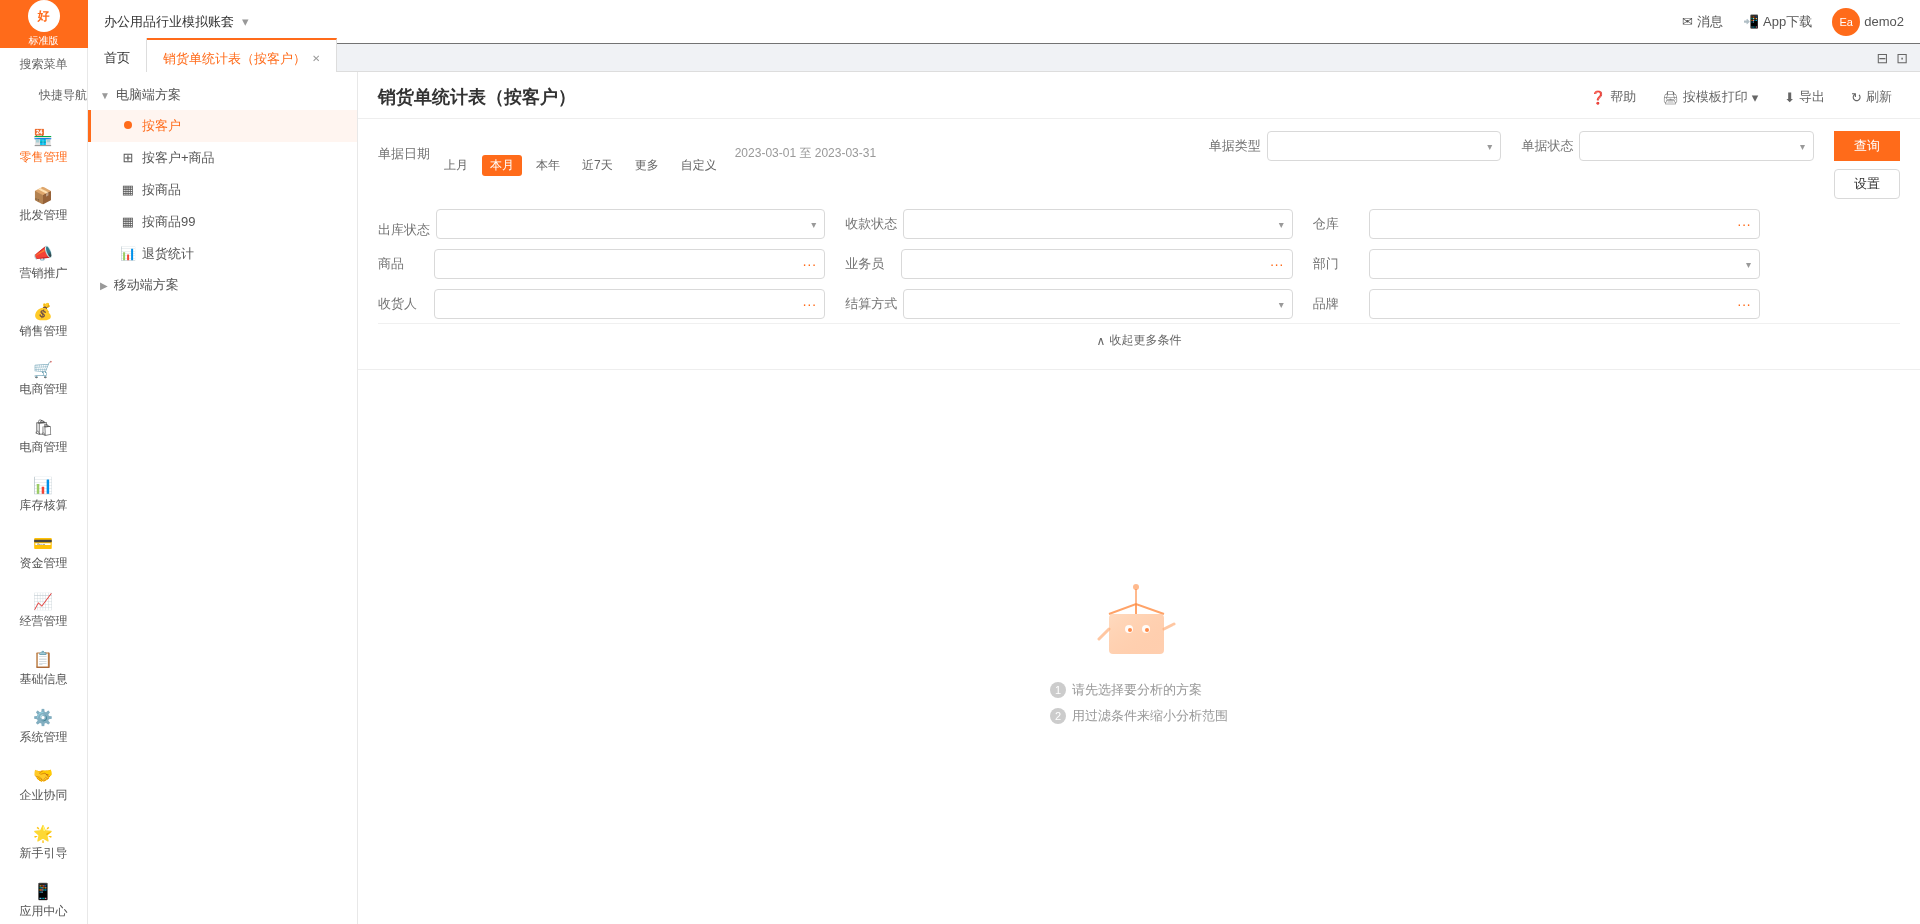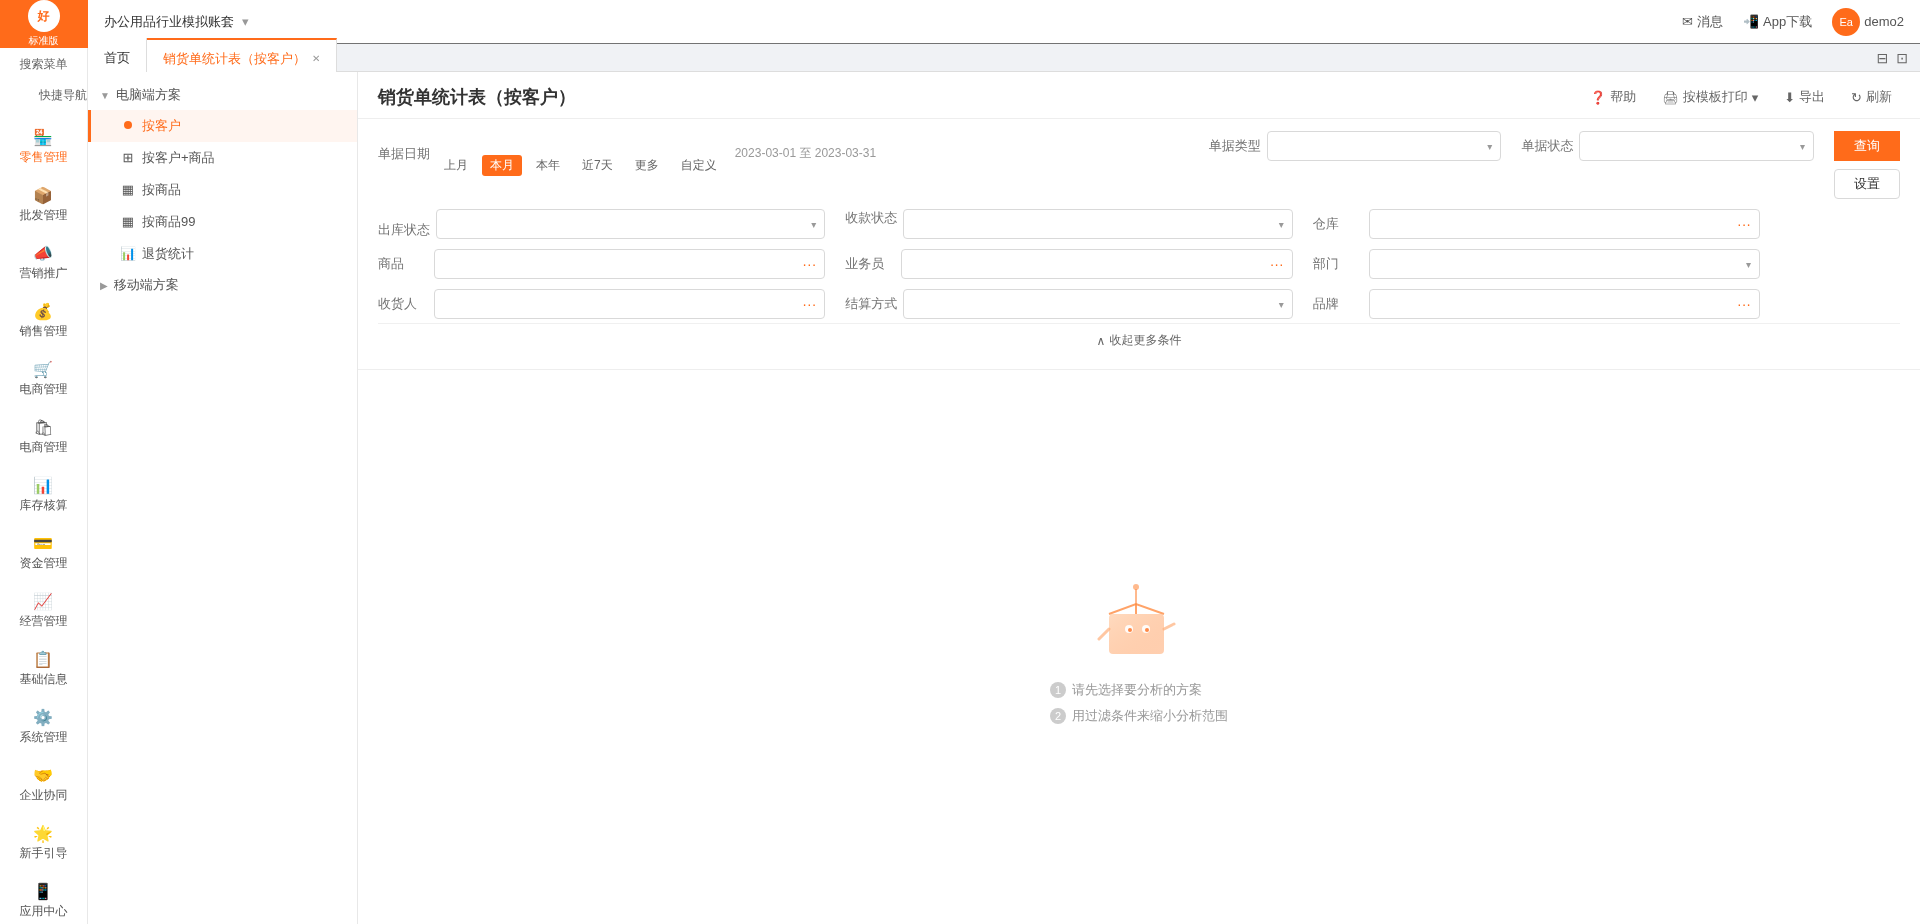--- a/index.html
+++ b/index.html
@@ -308,21 +308,21 @@
         </div>
 
         <div style="display:flex; align-items:center; gap:20px; margin-bottom:10px;">
           <div style="display:flex; align-items:flex-end; gap:6px; flex:1;">
             <span class="filter-label">出库状态</span>
             <div class="filter-select" style="flex:1;">
               <span></span>
               <span class="select-arrow">▾</span>
             </div>
           </div>
-          <div style="display:flex; gap:6px; flex:1;">
+          <div style="display:flex; align-items:center; gap:6px; flex:1;">
             <span class="filter-label">收款状态</span>
             <div class="filter-select" style="flex:1;">
               <span></span>
               <span class="select-arrow">▾</span>
             </div>
           </div>
           <div style="display:flex; align-items:center; gap:6px; flex:1;">
             <span class="filter-label">仓库</span>
             <div class="filter-select" style="flex:1;">
               <span></span>

